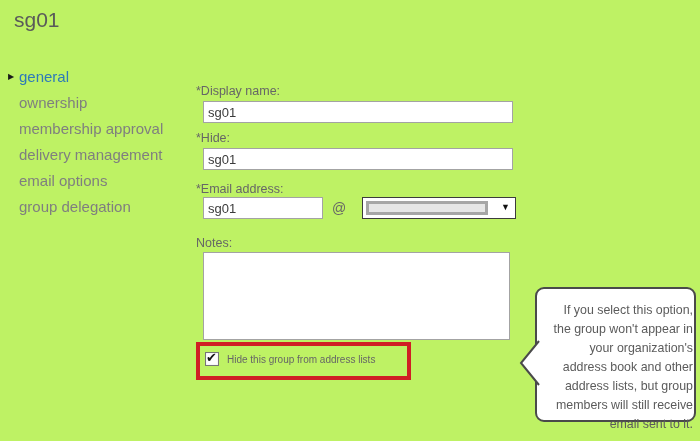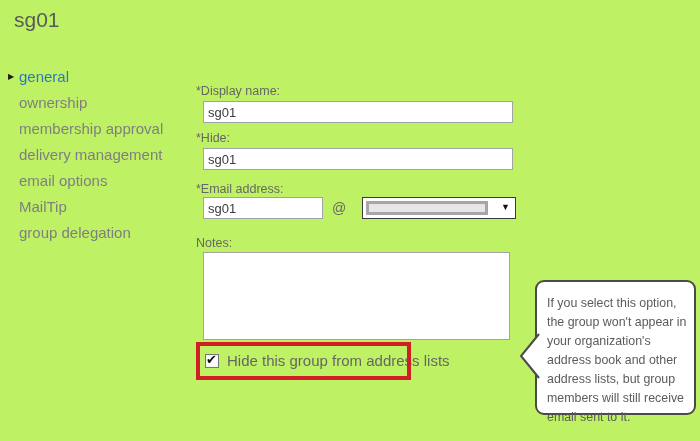--- a/index.html
+++ b/index.html
@@ -133,45 +133,46 @@
   }
   .checkbox .check-glyph {
     position: absolute;
     left: 0px;
     top: -3px;
     font-size: 13px;
     color: #111;
   }
   .checkbox-label {
     margin-left: 8px;
-    font-size: 15px;
+    font-size: 10px;
     color: #666;
     white-space: nowrap;
   }
   
   .annotation-box {
     position: absolute;
     left: 196px;
     top: 342px;
     width: 215px;
     height: 38px;
     border: 4px solid #d01e24;
     pointer-events: none;
   }
   
   .tooltip {
     position: absolute;
     left: 535px;
-    top: 280px;
+    top: 287px;
     width: 161px;
     height: 135px;
     background: #fff;
     border: 2px solid #4a4a4a;
     border-radius: 9px;
     padding: 12px 6px 0 10px;
+    text-align: right;
   }
   .tooltip-text {
     font-size: 12.4px;
     line-height: 19px;
     color: #5b5b5b;
     width: 146px;
   }
   .tooltip-tail {
     position: absolute;
     left: -18px;
@@ -194,23 +195,20 @@
       <span>ownership</span>
     </div>
     <div class="nav-item">
       <span>membership approval</span>
     </div>
     <div class="nav-item">
       <span>delivery management</span>
     </div>
     <div class="nav-item">
       <span>email options</span>
-    </div>
-    <div class="nav-item">
-      <span>MailTip</span>
     </div>
     <div class="nav-item">
       <span>group delegation</span>
     </div>
   </div>
 
   <div class="form-label" style="top:84px">*Display name:</div>
   <input class="text-input" style="top: 101px;" type="text" value="sg01">
 
   <div class="form-label" style="top:131px">*Hide:</div>

